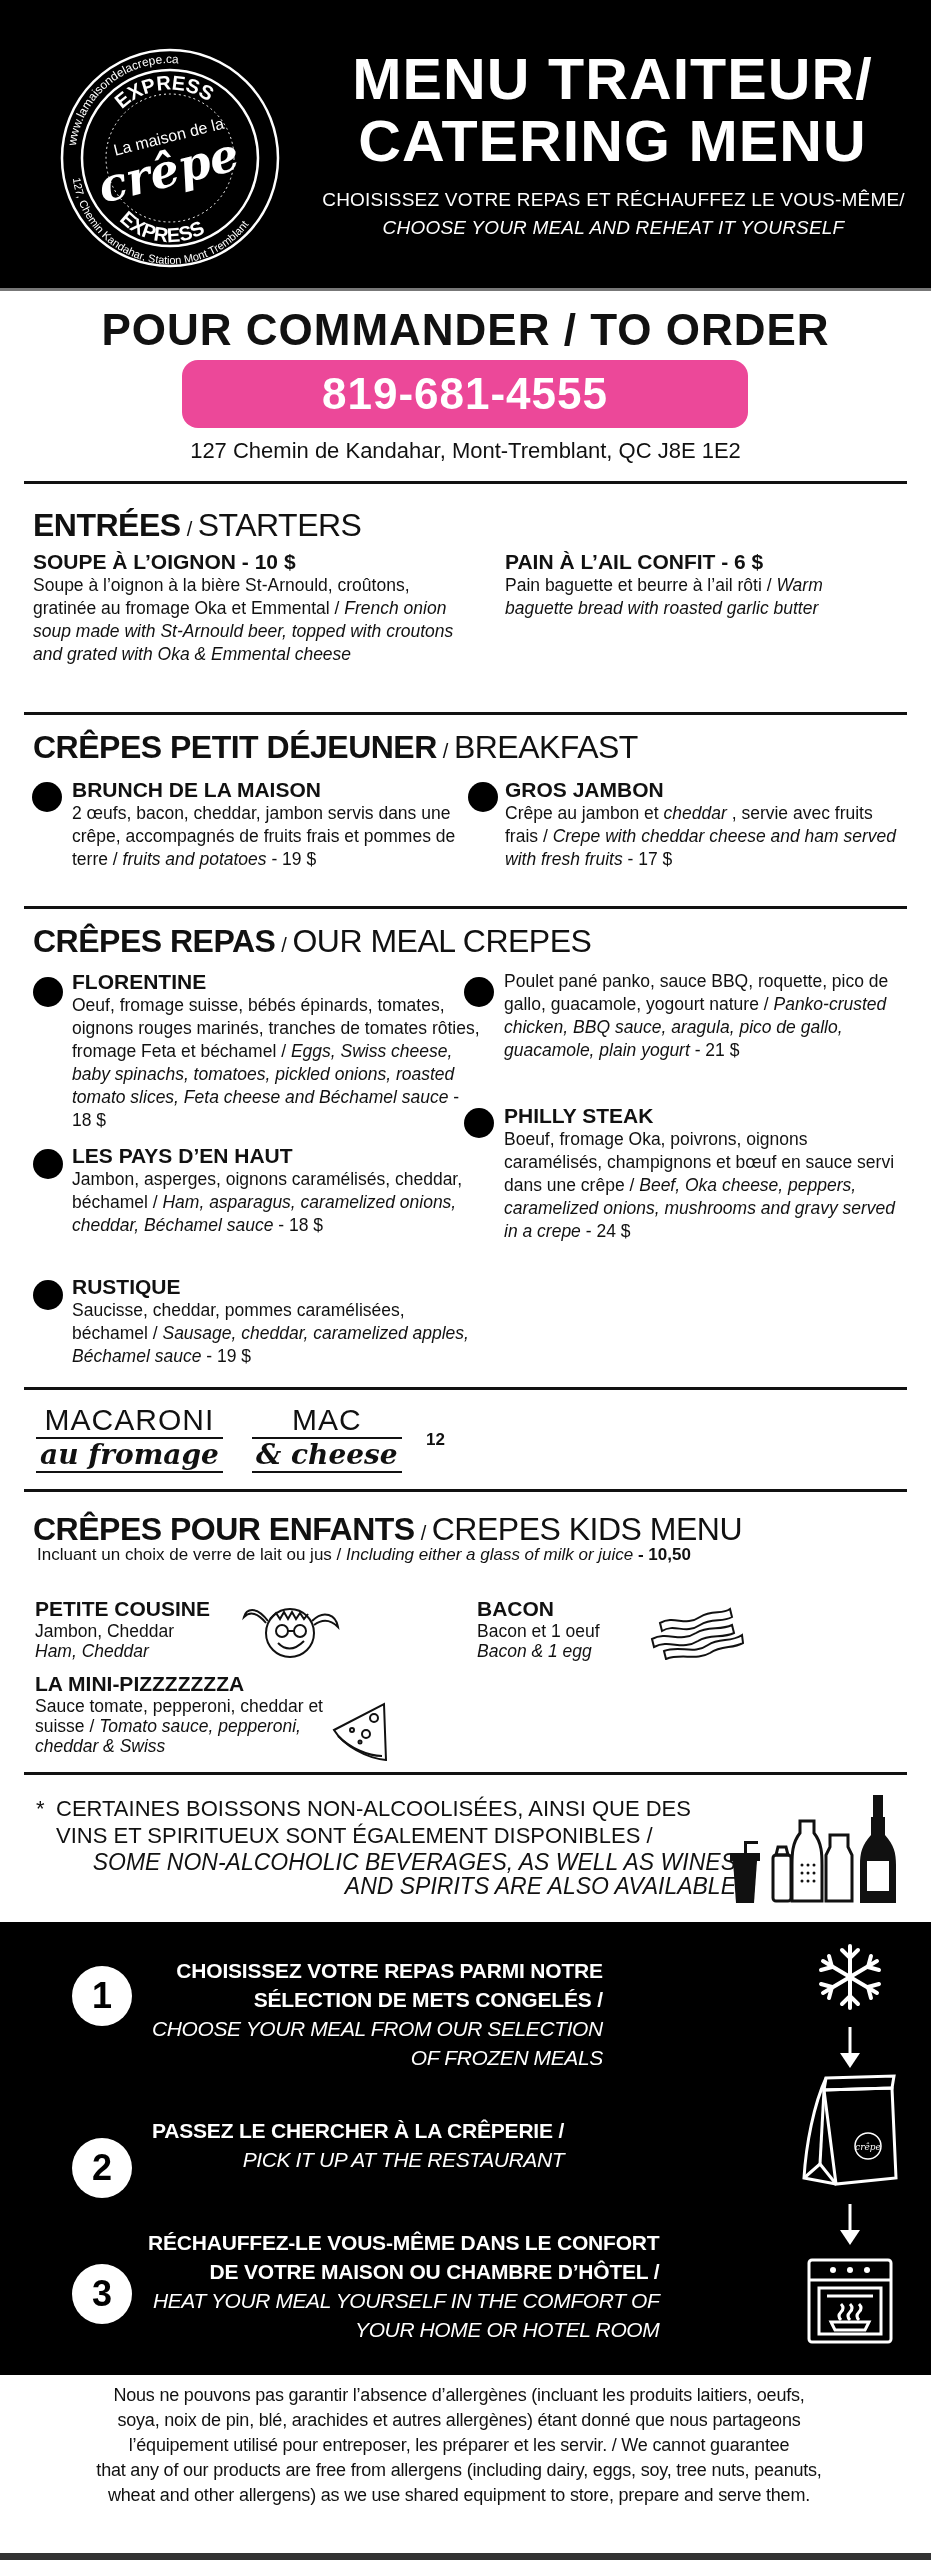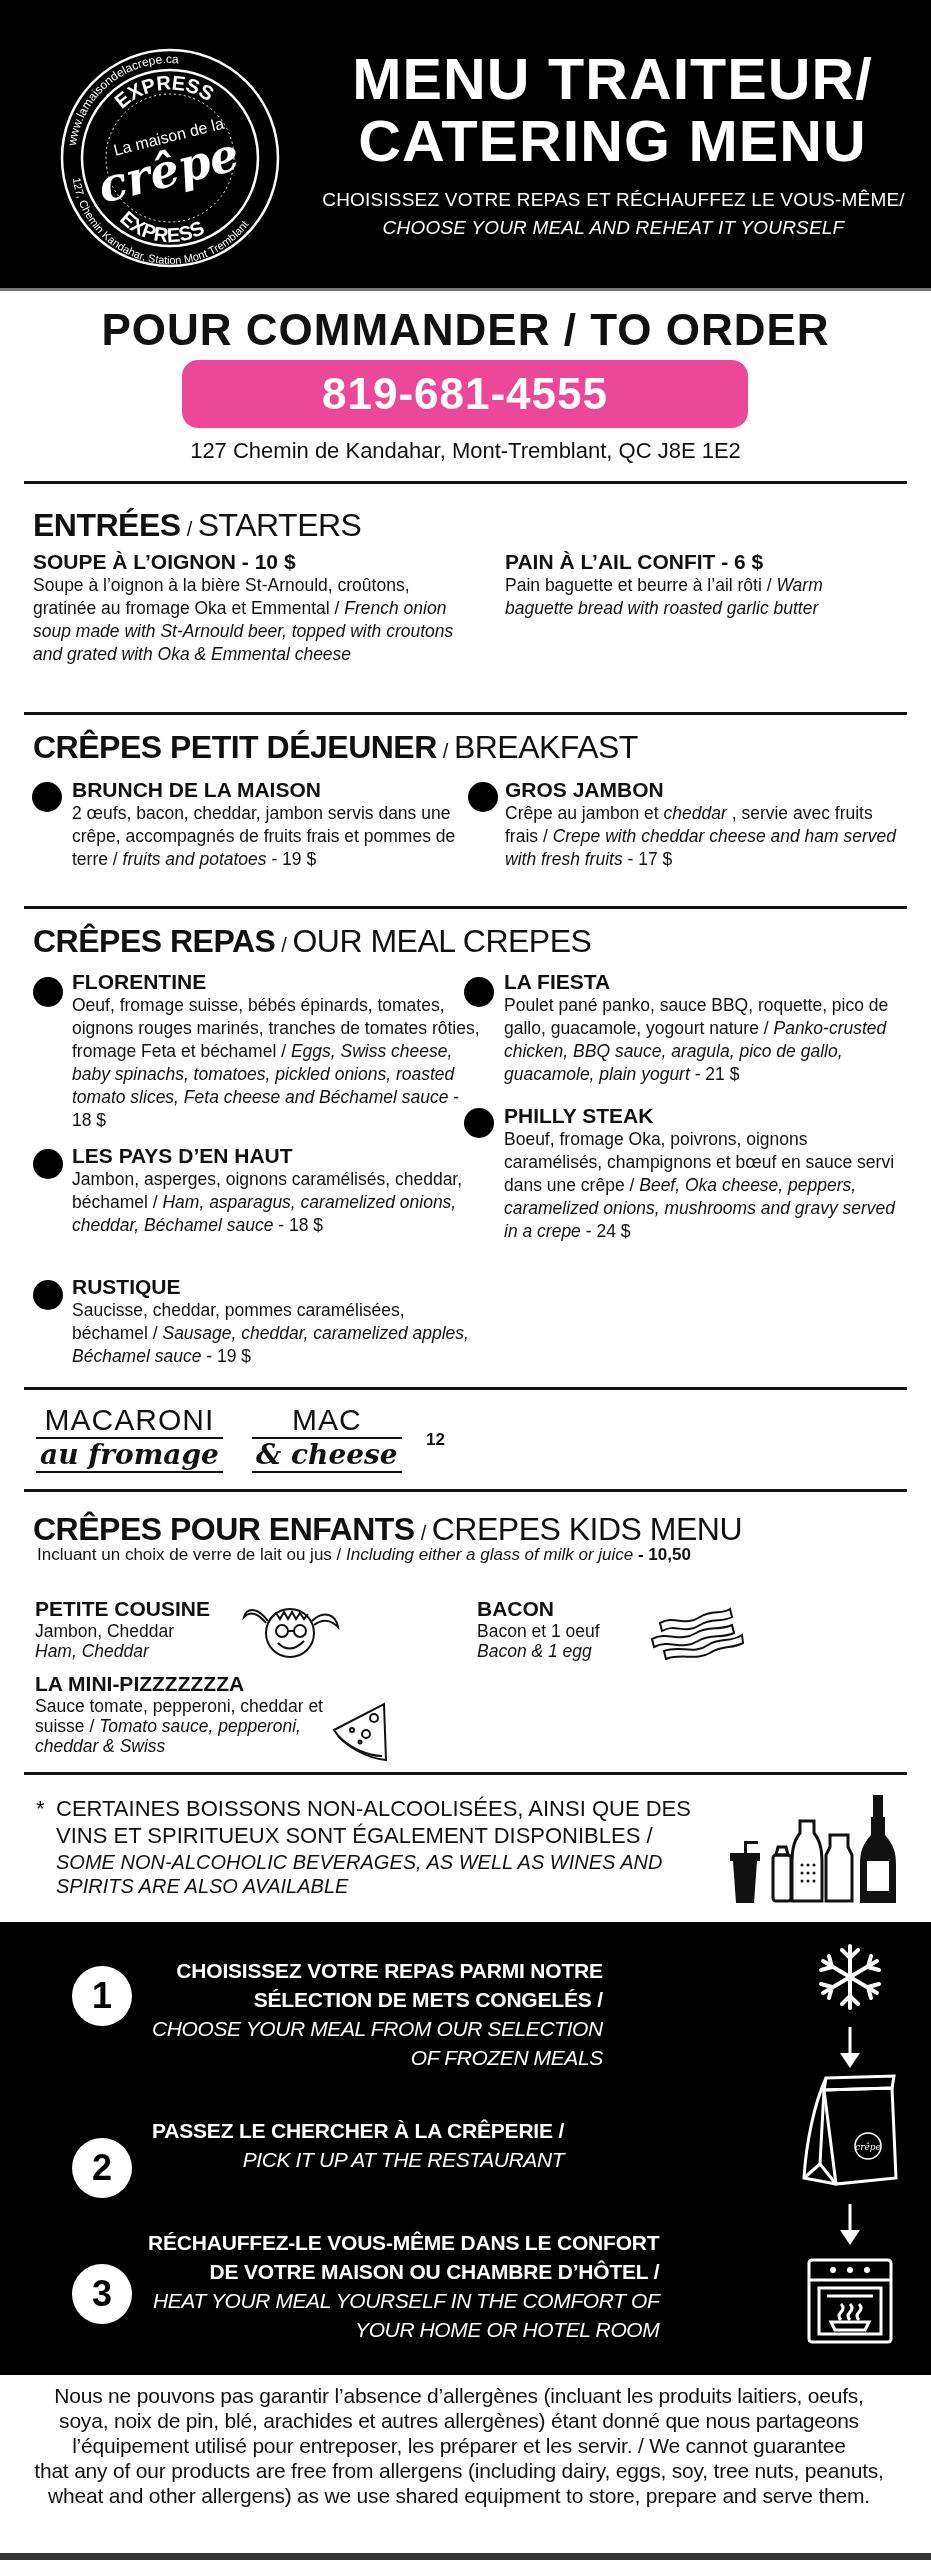--- a/index.html
+++ b/index.html
@@ -49,32 +49,32 @@
   .kids-note .price { font-weight: 700; }
   .kid { position: absolute; }
   .kid .name { font-weight: 700; font-size: 21px; line-height: 24px; white-space: nowrap; }
   .kid .line { font-size: 17.5px; line-height: 20px; }
   .kid .line .en, .kid .en { font-style: italic; }
 
   
   .bev { position: absolute; left: 36px; top: 1795px; width: 700px; }
   .bev .fr { font-size: 22px; line-height: 27px; text-transform: uppercase; padding-left: 20px; position: relative; }
   .bev .fr .ast { position: absolute; left: 0; top: 0; }
-  .bev .en { font-size: 20px; line-height: 24px; font-style: italic; padding-left: 20px; margin-top: 1px; }
+  .bev .en { font-size: 23px; line-height: 24px; font-style: italic; padding-left: 20px; margin-top: 1px; text-align: right; }
 
   
   .steps { position: absolute; left: 0; top: 1922px; width: 931px; height: 453px; background: #000; color: #fff; }
   .step-num { position: absolute; width: 60px; height: 60px; border-radius: 50%; background: #fff; color: #000;
     font-weight: 700; font-size: 36px; line-height: 60px; text-align: center; }
   .step-text { position: absolute; text-align: right; }
   .step-text .fr { font-weight: 700; font-size: 21px; line-height: 29px; text-transform: uppercase; white-space: nowrap; letter-spacing: -0.2px; }
   .step-text .en { font-style: italic; font-size: 21px; line-height: 29px; text-transform: uppercase; white-space: nowrap; letter-spacing: -0.4px; font-weight: 300; }
 
   
-  .allergen { position: absolute; left: 0; top: 2383px; width: 918px; text-align: center; font-size: 21px; line-height: 25px; letter-spacing: -0.2px; }
+  .allergen { position: absolute; left: 0; top: 2383px; width: 918px; text-align: center; font-size: 18px; line-height: 25px; letter-spacing: -0.2px; }
   .allergen-line { white-space: nowrap; }
   .bottom-strip { position: absolute; left: 0; top: 2553px; width: 931px; height: 7px; background: #333; }
 </style>
 </head>
 <body>
 
 <div class="hero">
   <svg class="logo" viewBox="0 0 224 224">
     <defs>
       <path id="ringTop" d="M 30 112 A 82 82 0 0 1 194 112"></path>
@@ -154,21 +154,20 @@
 </div>
 
 <div class="bullet" style="left:33px; top:1280px"></div>
 <div class="item" style="left:72px; top:1275px; width:410px">
   <div class="item-name">RUSTIQUE</div>
   <div class="item-desc"><span>Saucisse, cheddar, pommes caramélisées, béchamel / </span><span class="en">Sausage, cheddar, caramelized apples, Béchamel sauce</span><span class="price">  -  19 $</span></div>
 </div>
 
 <div class="bullet" style="left:464px; top:977px"></div>
 <div class="item" style="left:504px; top:970px; width:410px">
-  <div class="item-name">LA FIESTA</div>
   <div class="item-desc"><span>Poulet pané panko, sauce BBQ, roquette, pico de gallo, guacamole, yogourt nature / </span><span class="en">Panko-crusted chicken, BBQ sauce, aragula, pico de gallo, guacamole, plain yogurt</span><span class="price">  -  21 $</span></div>
 </div>
 
 <div class="bullet" style="left:464px; top:1108px"></div>
 <div class="item" style="left:504px; top:1104px; width:400px">
   <div class="item-name">PHILLY STEAK</div>
   <div class="item-desc"><span>Boeuf, fromage Oka, poivrons, oignons caramélisés, champignons et bœuf en sauce servi dans une crêpe / </span><span class="en">Beef, Oka cheese, peppers, caramelized onions, mushrooms and gravy served in a crepe</span><span class="price">  -  24 $</span></div>
 </div>
 <div class="divider" style="top:1387px"></div>
 

